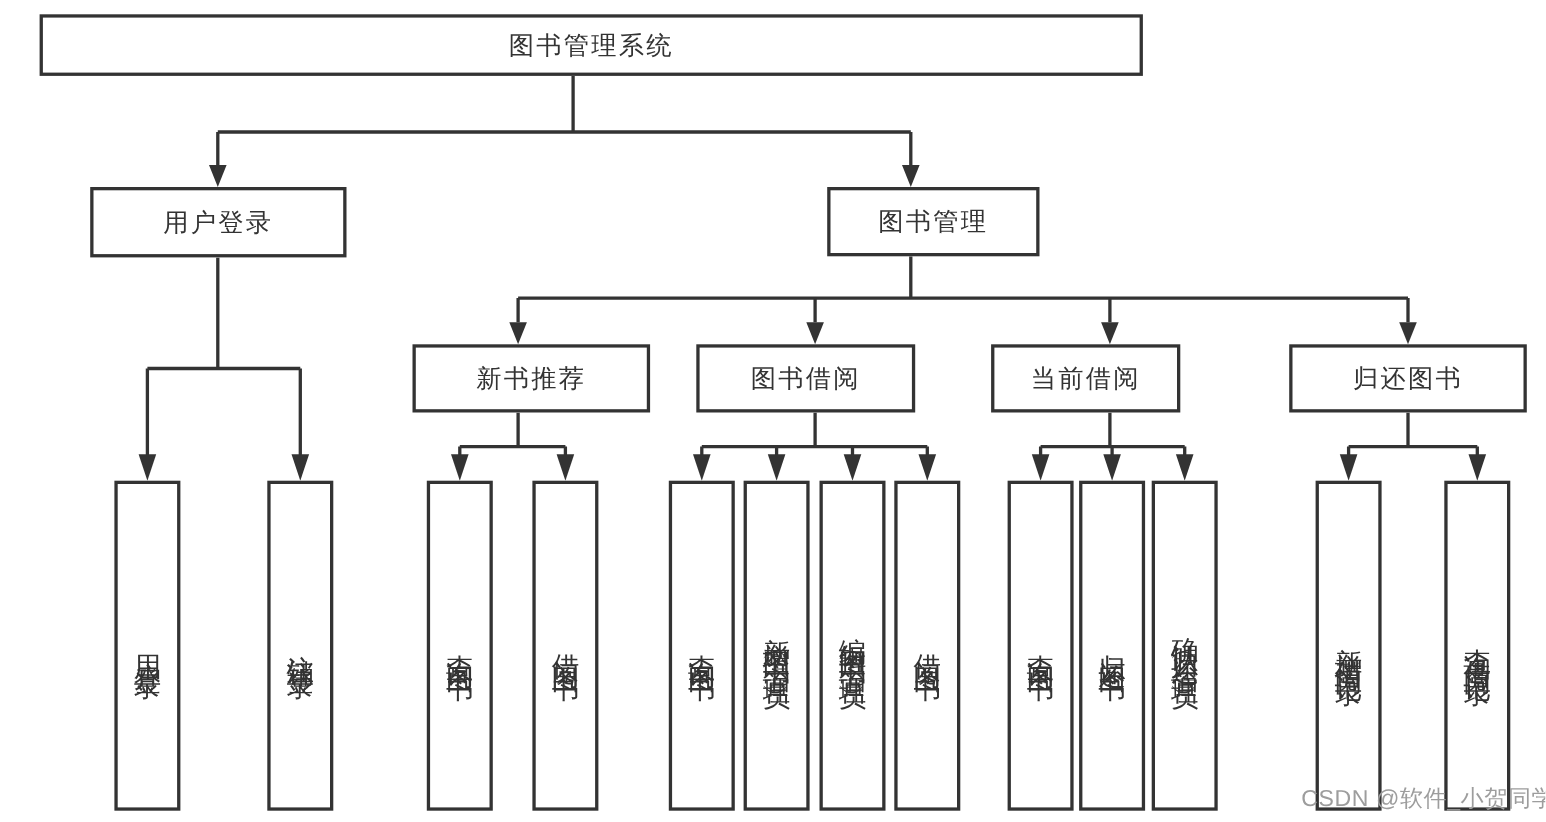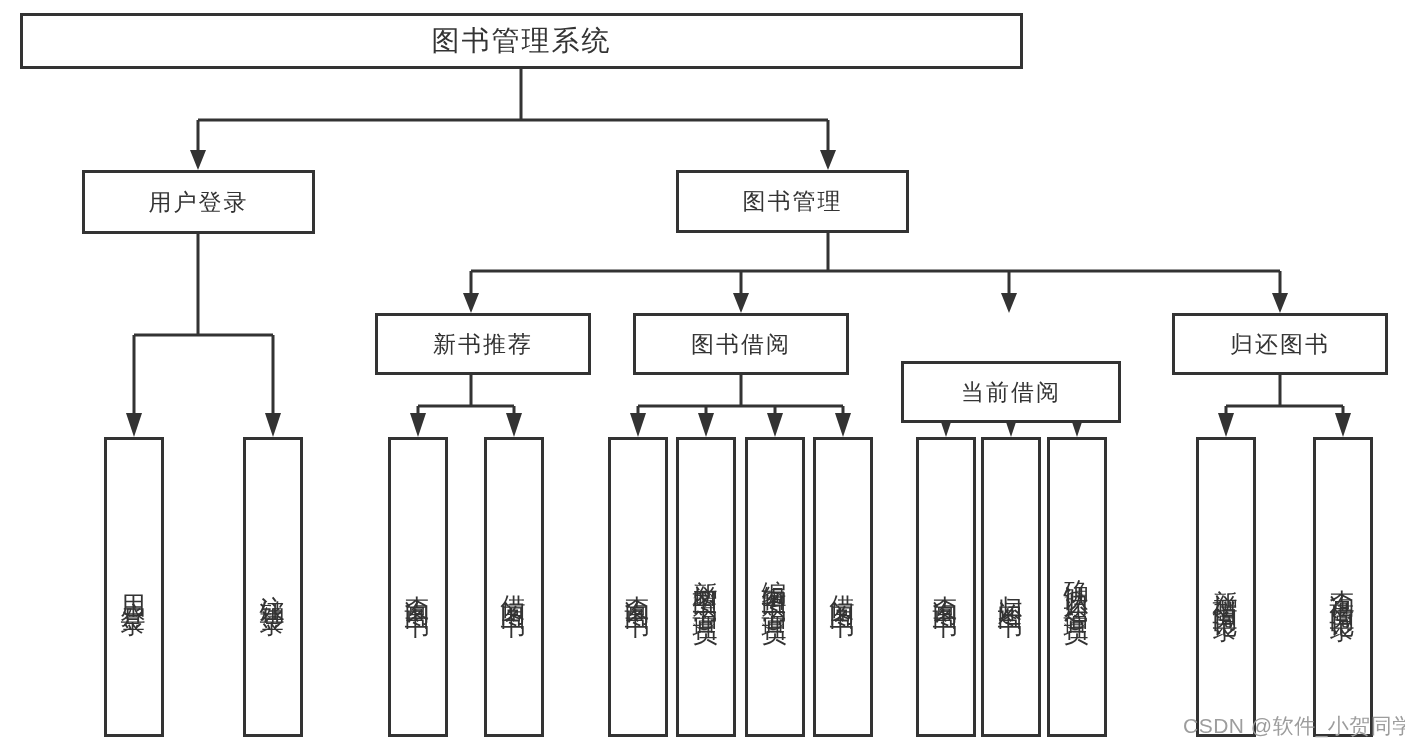--- a/index.html
+++ b/index.html
@@ -23,21 +23,21 @@
     position: absolute;
     background: #ffffff;
     border: 3px solid #333333;
     display: flex;
     align-items: center;
     justify-content: center;
     letter-spacing: 2px;
     white-space: nowrap;
     z-index: 2;
   }
-  .node.root  { font-size: 28px; }
+  .node.root  { font-size: 23px; margin-left: 16px; }
   .node.mid   { font-size: 23px; }
   .leaf {
     position: absolute;
     width: 60px;
     height: 300px;
     background: #ffffff;
     border: 3px solid #333333;
     display: flex;
     align-items: center;
     justify-content: center;
@@ -55,24 +55,24 @@
     font-size: 21px;
     color: #9d9d9d;
     letter-spacing: 0.5px;
     white-space: nowrap;
     z-index: 5;
     pointer-events: none;
   }
   
   #n-root { left: 20px;   top: 13px;  width: 1003px; height: 56px; }
   #n-ul   { left: 82px;   top: 170px; width: 233px;  height: 64px; }
-  #n-bm   { left: 676px;  top: 170px; width: 233px;  height: 63px; }
+  #n-bm   { left: 752px;  top: 170px; width: 193px;  height: 63px; }
   #n-nb   { left: 363px;  top: 313px; width: 216px;  height: 62px; margin-left: 12px; }
-  #n-bb   { left: 633px;  top: 313px; width: 216px;  height: 62px; }
-  #n-cb   { left: 901px;  top: 313px; width: 220px;  height: 62px; margin-top: 48px; }
+  #n-bb   { left: 633px;  top: 313px; width: 199px;  height: 62px; }
+  #n-cb   { left: 901px;  top: 313px; width: 172px;  height: 62px; }
   #n-br   { left: 1172px; top: 313px; width: 216px;  height: 62px; }
   #l-a1 { left: 104px;  top: 437px; }
   #l-a2 { left: 243px;  top: 437px; }
   #l-b1 { left: 388px;  top: 437px; }
   #l-b2 { left: 484px;  top: 437px; }
   #l-c1 { left: 608px;  top: 437px; }
   #l-c2 { left: 676px;  top: 437px; }
   #l-c3 { left: 745px;  top: 437px; }
   #l-c4 { left: 813px;  top: 437px; }
   #l-d1 { left: 916px;  top: 437px; }

